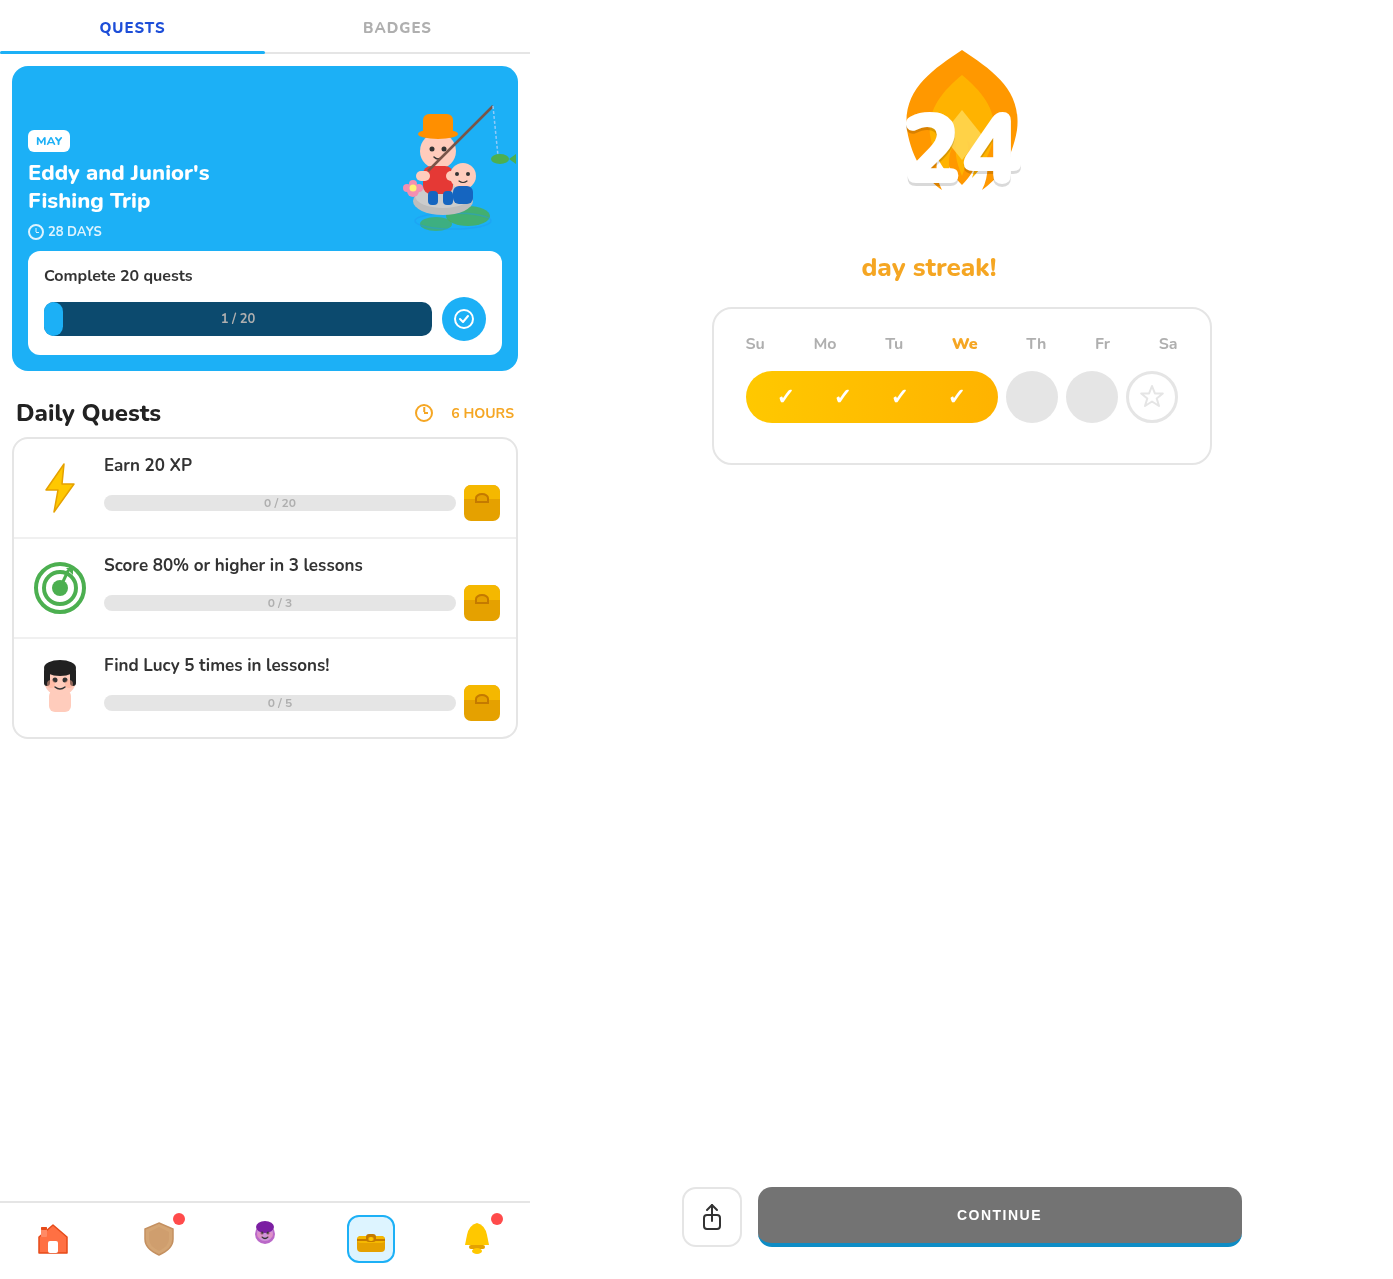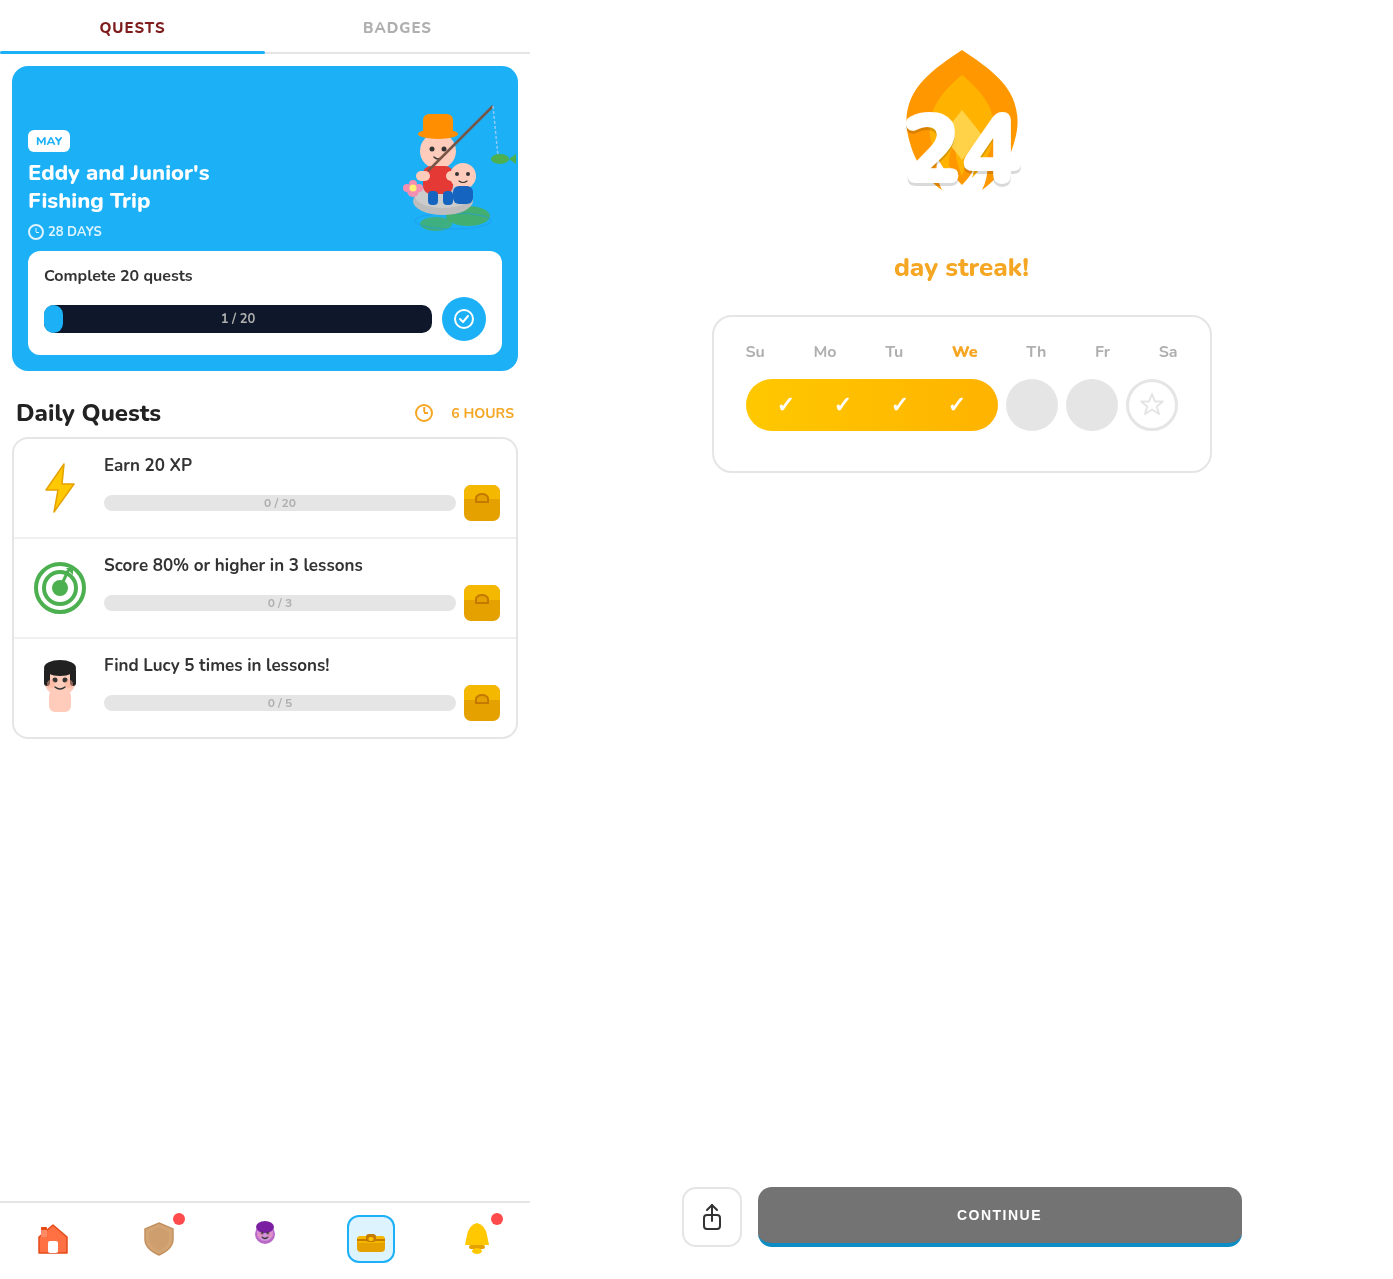--- a/index.html
+++ b/index.html
@@ -32,21 +32,21 @@
       text-align: center;
       padding: 18px 0 14px;
       font-size: 15px;
       font-weight: 800;
       letter-spacing: 1px;
       color: #afafaf;
       cursor: pointer;
       position: relative;
     }
     .tab.active {
-      color: #7f1d1d;
+      color: #1d4ed8;
     }
     .tab.active::after {
       content: '';
       position: absolute;
       bottom: -2px;
       left: 0; right: 0;
       height: 3px;
       background: #1cb0f6;
       border-radius: 2px;
     }
@@ -139,22 +139,22 @@
       color: #333;
       margin-bottom: 10px;
     }
     .progress-bar-wrap {
       display: flex;
       align-items: center;
       gap: 10px;
     }
     .progress-bar-bg {
       flex: 1;
-      height: 28px;
-      background: #0f172a;
+      height: 34px;
+      background: #0c4a6e;
       border-radius: 10px;
       overflow: visible;
       position: relative;
     }
     .progress-bar-fill {
       height: 100%;
       border-radius: 10px;
       background: #1cb0f6;
       width: 5%;
       min-width: 18px;
@@ -335,22 +335,21 @@
       align-items: center;
       padding: 40px 40px 0;
       background: #fff;
       position: relative;
     }
 
     
     .streak-section {
       display: flex;
       flex-direction: column;
-      align-items: center;
-      margin-bottom: 30px;
+      margin-bottom: 22px;
     }
     .flame-container {
       position: relative;
       width: 200px;
       height: 200px;
       display: flex;
       align-items: center;
       justify-content: center;
     }
     .flame-svg {

